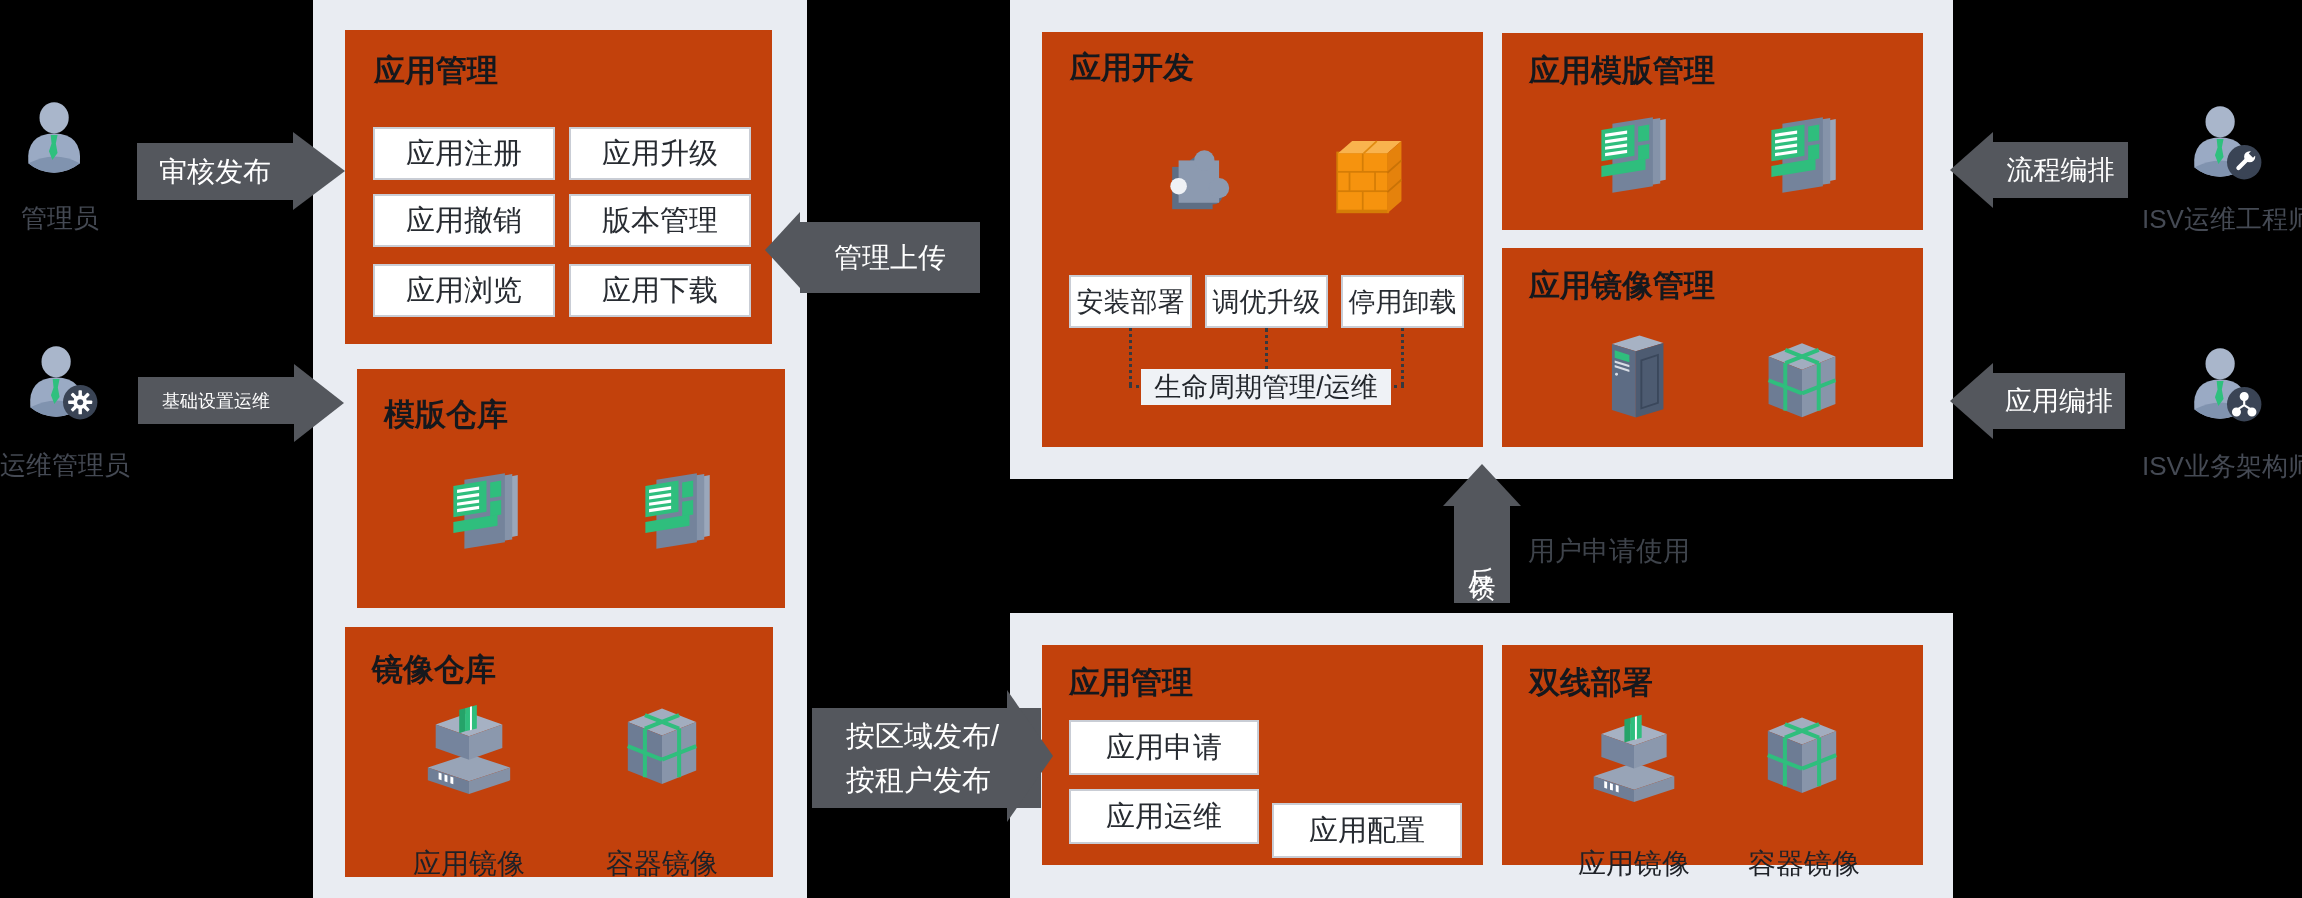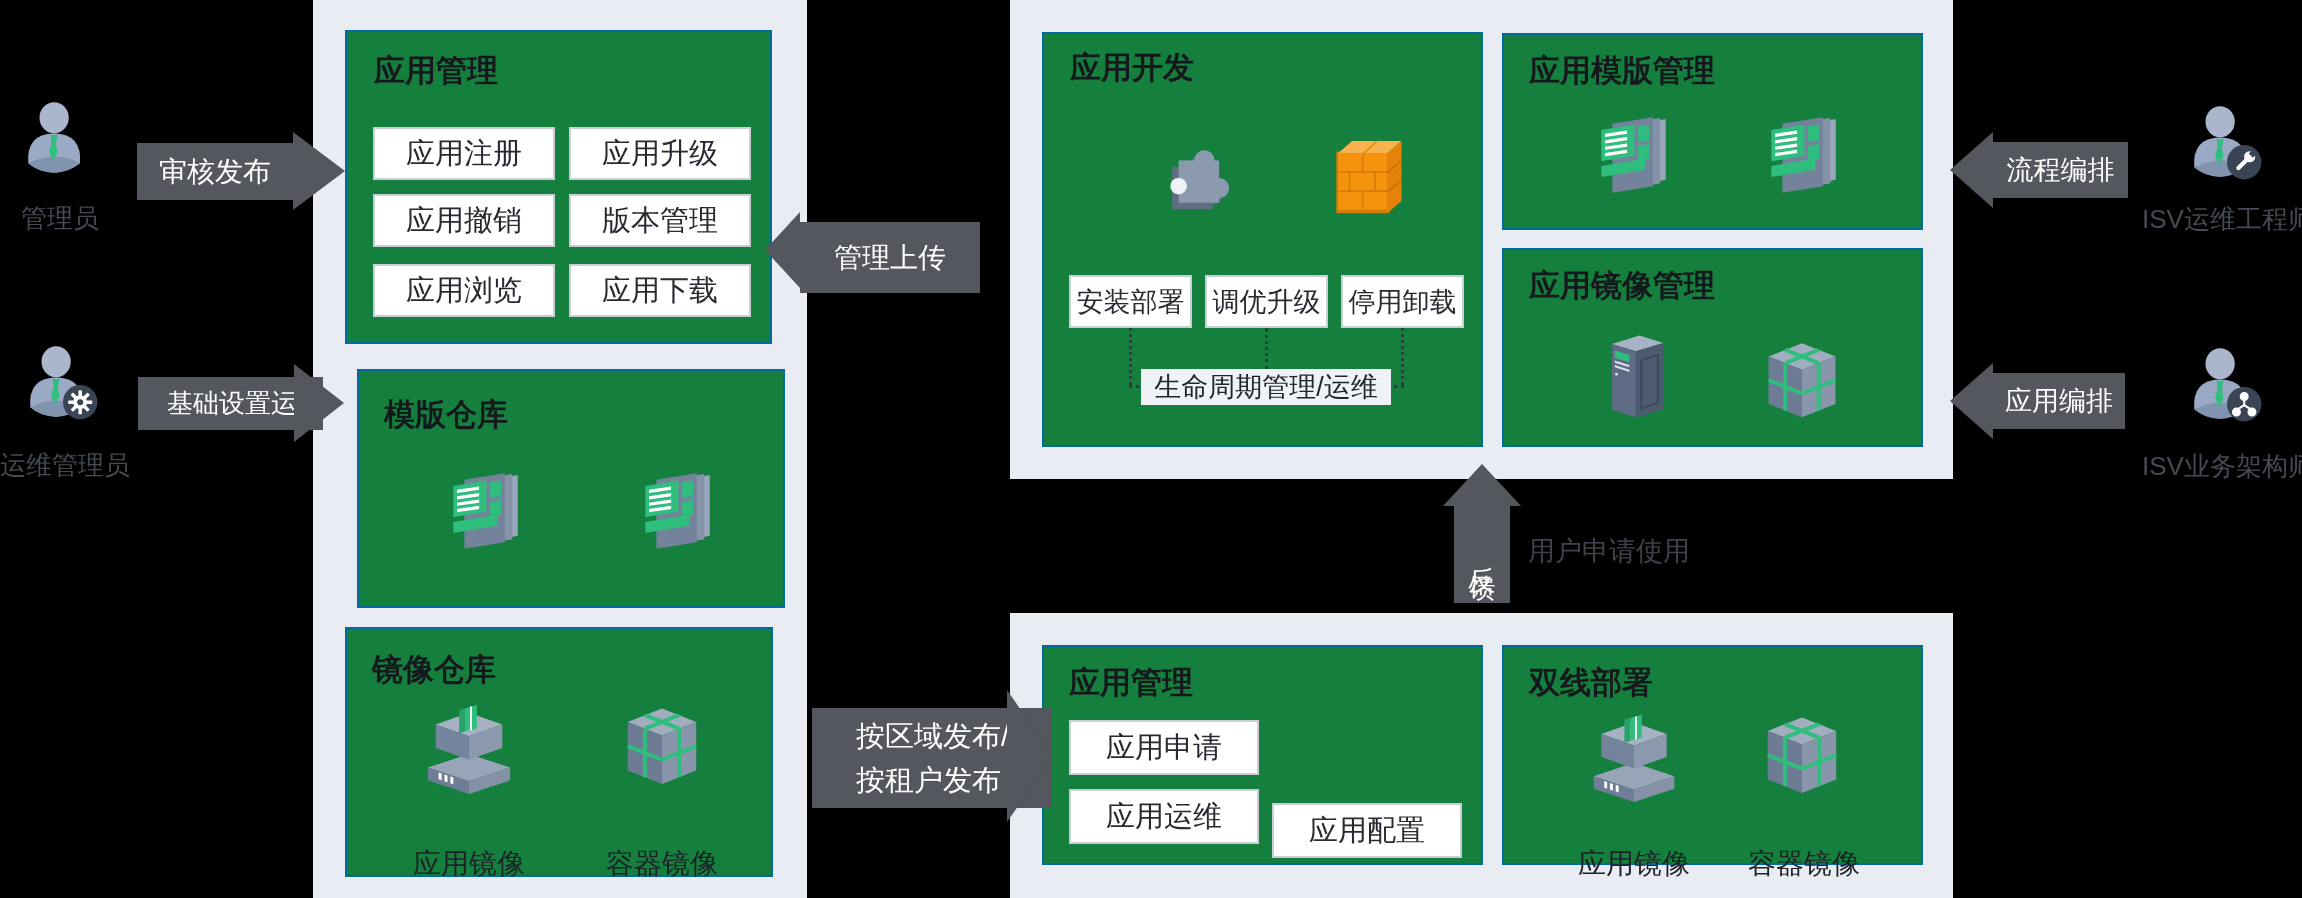--- a/index.html
+++ b/index.html
@@ -1,36 +1,36 @@
 <!DOCTYPE html>
 <html><head>
 <meta charset="utf-8">
 <style>
   html,body{margin:0;padding:0;background:#000;}
   #canvas{position:relative;width:2302px;height:898px;background:#000;overflow:hidden;
           font-family:"Liberation Sans","DejaVu Sans",sans-serif;}
   .panel{position:absolute;background:#e9ecf2;}
-  .box{position:absolute;background:#15803d;border:2px solid #0369a1;box-sizing:border-box;}
+  .box{position:absolute;background:#c2410c;border:2px solid #c2410c;box-sizing:border-box;}
   .box-title{position:absolute;font-size:31px;font-weight:bold;color:#15181d;white-space:nowrap;}
   .btn{position:absolute;background:#ffffff;border:2px solid #c9cdd5;box-sizing:border-box;
        display:flex;align-items:center;justify-content:center;
        font-size:29px;color:#272b31;white-space:nowrap;}
   .arrow-rect{position:absolute;background:#54575d;color:#ffffff;display:flex;
        align-items:center;justify-content:center;font-size:28px;white-space:nowrap;z-index:3;}
   .tri{position:absolute;width:0;height:0;z-index:3;}
   .actor-label{position:absolute;font-size:26px;color:#454a54;text-align:center;white-space:nowrap;}
   .icon{position:absolute;}
   .icon-label{position:absolute;font-size:28px;color:#1e2127;text-align:center;white-space:nowrap;margin-top:13px;}
   .dot-v{position:absolute;width:0;border-left:3px dotted #35393f;}
   .dot-h{position:absolute;height:0;border-top:3px dotted #35393f;}
   .lifecycle{position:absolute;background:#eff2f6;font-size:27px;color:#22262c;
        text-align:center;z-index:2;line-height:36px;white-space:nowrap;}
   .vtext{writing-mode:vertical-rl;text-orientation:upright;letter-spacing:9px;font-size:27px;}
   .region-text{flex-direction:column;align-items:flex-start;justify-content:center;
-       font-size:29px;line-height:44px;padding-left:44px;}
+       font-size:29px;line-height:44px;padding-left:34px;}
 </style>
 </head>
 <body>
 
 <svg width="0" height="0" style="position:absolute" aria-hidden="true">
 <defs>
   <symbol id="sym-person" viewBox="0 0 100 100">
     <ellipse cx="42" cy="23" rx="17" ry="18" fill="#a9b6cb"></ellipse>
     <path d="M12,76 Q9,42 42,41 Q75,42 72,76 Q58,87 42,87 Q25,87 12,76 Z" fill="#9aaac4"></path>
     <path d="M12,76 Q28,68 42,68 Q58,68 72,76 Q58,87 42,87 Q25,87 12,76 Z" fill="#8093af"></path>
@@ -269,21 +269,21 @@
 
   <svg class="icon" style="left:2184px;top:344px;width:86px;height:86px;" viewBox="0 0 100 100">
       <use href="#sym-person"></use>
       <use href="#sym-hier-badge"></use>
     </svg>
   <div class="actor-label" style="left:2142px;top:449px;width:160px;">ISV业务架构师</div>
 
   <div class="arrow-rect" style="left:137px;top:143px;width:156px;height:57px;">审核发布</div>
   <div class="tri" style="left:293px;top:132px;border-top:39px solid transparent;border-bottom:39px solid transparent;border-left:52px solid #54575d;"></div>
 
-  <div class="arrow-rect" style="left:138px;top:377px;width:156px;height:53px;font-size:26px;padding-left:29px;">基础设置运维</div>
+  <div class="arrow-rect" style="left:138px;top:377px;width:156px;height:47px;font-size:18px;">基础设置运维</div>
   <div class="tri" style="left:294px;top:364px;border-top:39px solid transparent;border-bottom:39px solid transparent;border-left:50px solid #54575d;"></div>
 
   <div class="tri" style="left:765px;top:212px;border-top:38px solid transparent;border-bottom:38px solid transparent;border-right:35px solid #54575d;"></div>
   <div class="arrow-rect" style="left:800px;top:222px;width:180px;height:71px;">管理上传</div>
 
   <div class="tri" style="left:1950px;top:132px;border-top:38px solid transparent;border-bottom:38px solid transparent;border-right:43px solid #54575d;"></div>
   <div class="arrow-rect" style="left:1993px;top:142px;width:135px;height:56px;font-size:27px;">流程编排</div>
 
   <div class="tri" style="left:1950px;top:363px;border-top:38px solid transparent;border-bottom:38px solid transparent;border-right:43px solid #54575d;"></div>
   <div class="arrow-rect" style="left:1993px;top:373px;width:132px;height:56px;font-size:27px;">应用编排</div>

